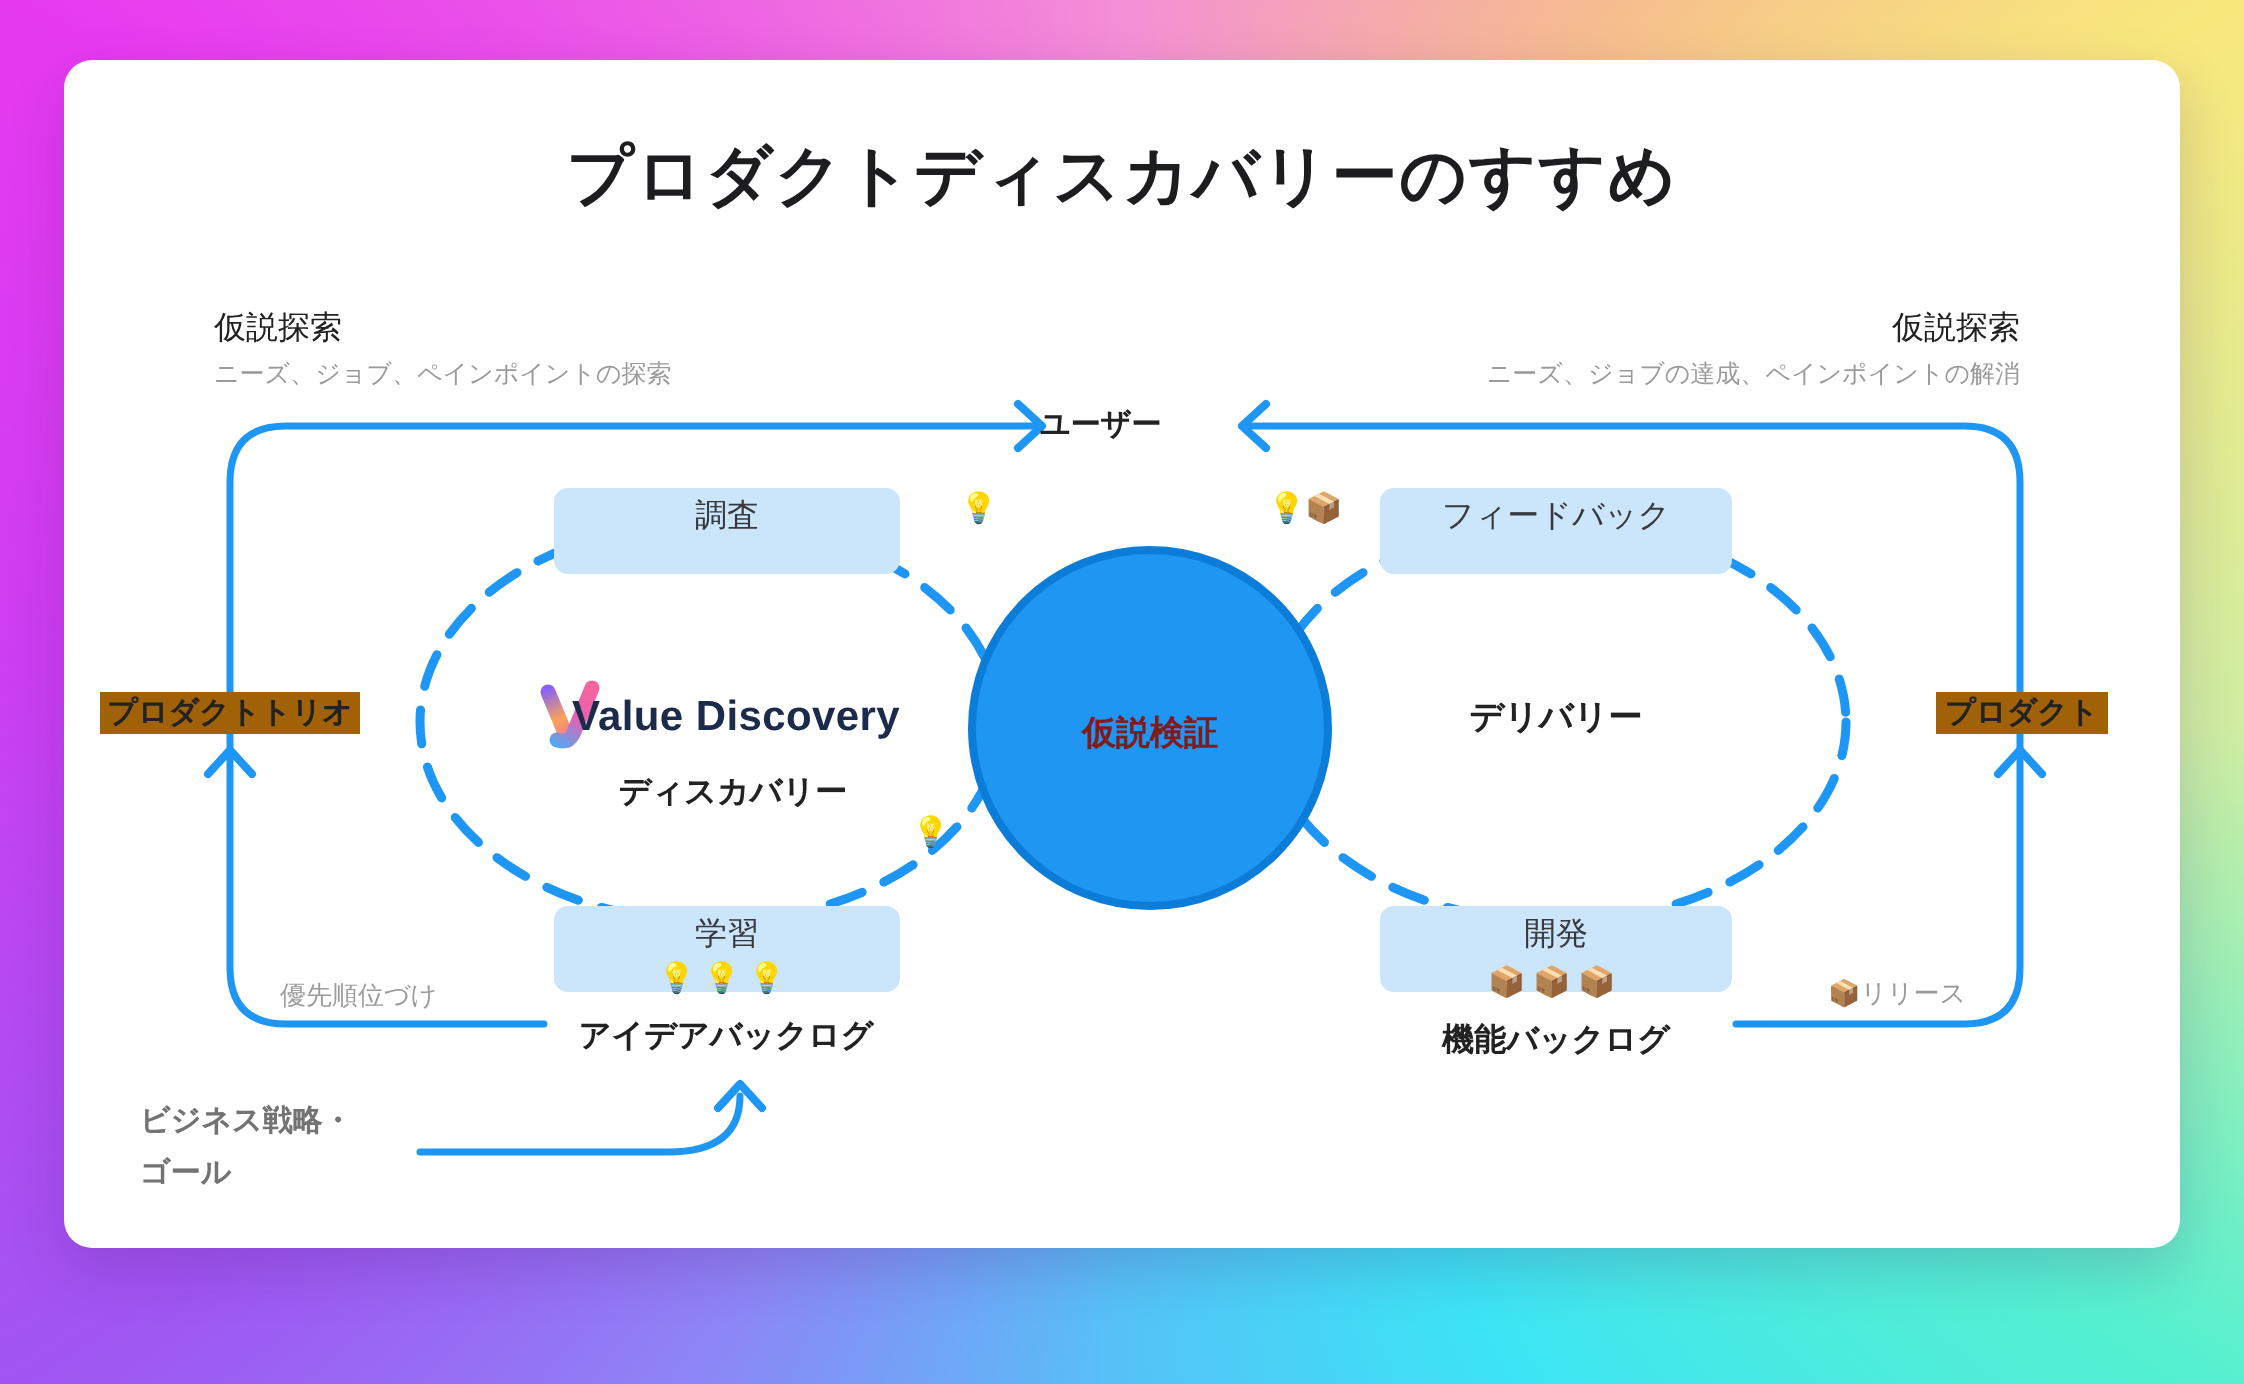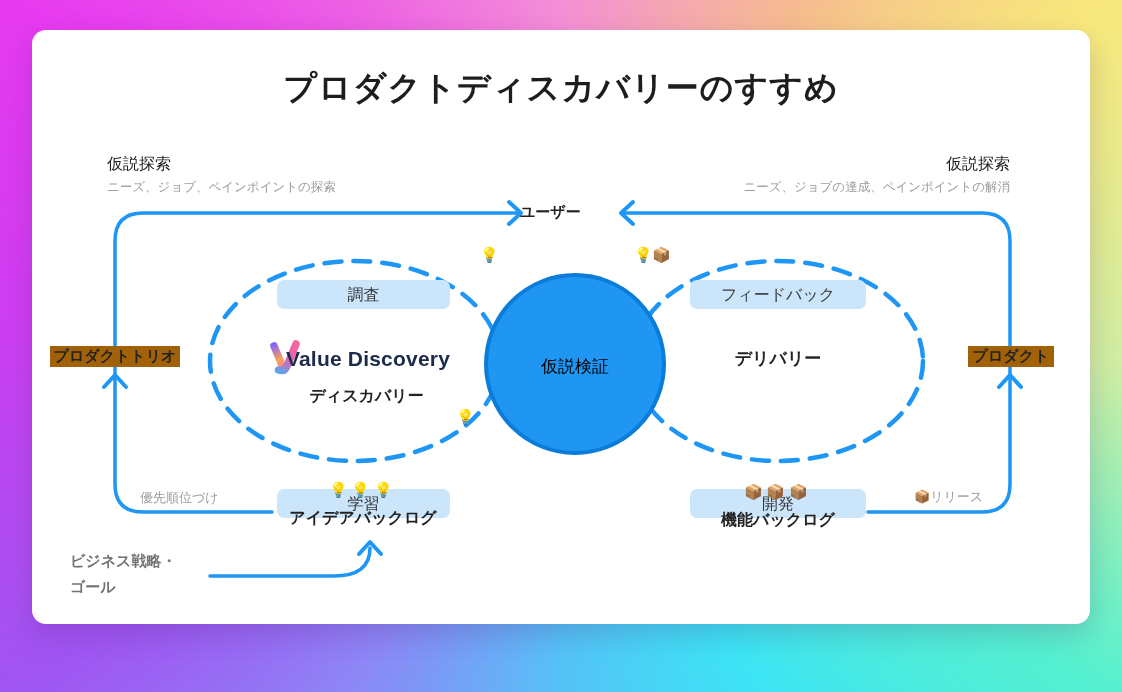--- a/index.html
+++ b/index.html
@@ -24,33 +24,33 @@
   .phase-heading { position: absolute; top: 124px; font-size: 16px; font-weight: 400; color: #222; }
   .phase-sub { position: absolute; top: 149px; font-size: 12.5px; color: #9b9b9b; text-align: center; }
   .right-align { text-align: right; }
 
   svg.wires { position: absolute; left: 0; top: 0; width: 1058px; height: 594px; }
   .line { fill: none; stroke: #1e96f5; stroke-width: 3.5; stroke-linecap: round; }
   .head { fill: none; stroke: #1e96f5; stroke-width: 4; stroke-linecap: round; stroke-linejoin: round; }
   .dashed { fill: none; stroke: #1e96f5; stroke-width: 4.5; stroke-dasharray: 17 12; stroke-linecap: round; }
 
   .box {
-    position: absolute; height: 29px; line-height: 29px;
+    position: absolute; height: 43px; line-height: 29px;
     background: #cbe5fb; border-radius: 7px; text-align: center;
-    font-size: 16px; color: #38393d; font-weight: 500; margin-top: 36px;
+    font-size: 16px; color: #38393d; font-weight: 500;
   }
   .rail-label {
     position: absolute; background: #a16207; padding: 1px 2px;
     text-align: center; font-size: 15px; font-weight: 700; color: #222;
   }
   .center-label { position: absolute; text-align: center; font-weight: 700; color: #222; }
   .user-label { position: absolute; left: 488px; top: 173px; width: 100px; text-align: left; font-size: 15px; font-weight: 700; color: #222; }
   .brand-row { position: absolute; left: 236px; top: 311px; width: 200px; height: 36px; display: flex; align-items: center; justify-content: center; gap: 8px; }
   .brand-text { font-size: 21px; font-weight: 700; color: #1c2b4c; letter-spacing: 0.2px; white-space: nowrap; }
-  .validation { position: absolute; left: 483px; top: 325px; width: 120px; text-align: center; font-size: 17px; font-weight: 400; color: #000000; }
+  .validation { position: absolute; left: 483px; top: 325px; width: 120px; text-align: center; font-size: 17px; font-weight: 700; color: #7f1d1d; }
   .emoji { position: absolute; font-size: 15px; line-height: 1; }
   .emoji-row { position: absolute; text-align: center; font-size: 15px; letter-spacing: 4px; line-height: 1; }
   .backlog { position: absolute; text-align: center; font-size: 16px; font-weight: 700; color: #222; }
   .note { position: absolute; font-size: 13px; font-weight: 500; color: #9b9b9b; white-space: nowrap; }
   .business { position: absolute; left: 38px; top: 518px; width: 165px; font-size: 15px; font-weight: 700; color: #737373; line-height: 26px; }
 </style>
 </head>
 <body>
 
 <div class="card">

